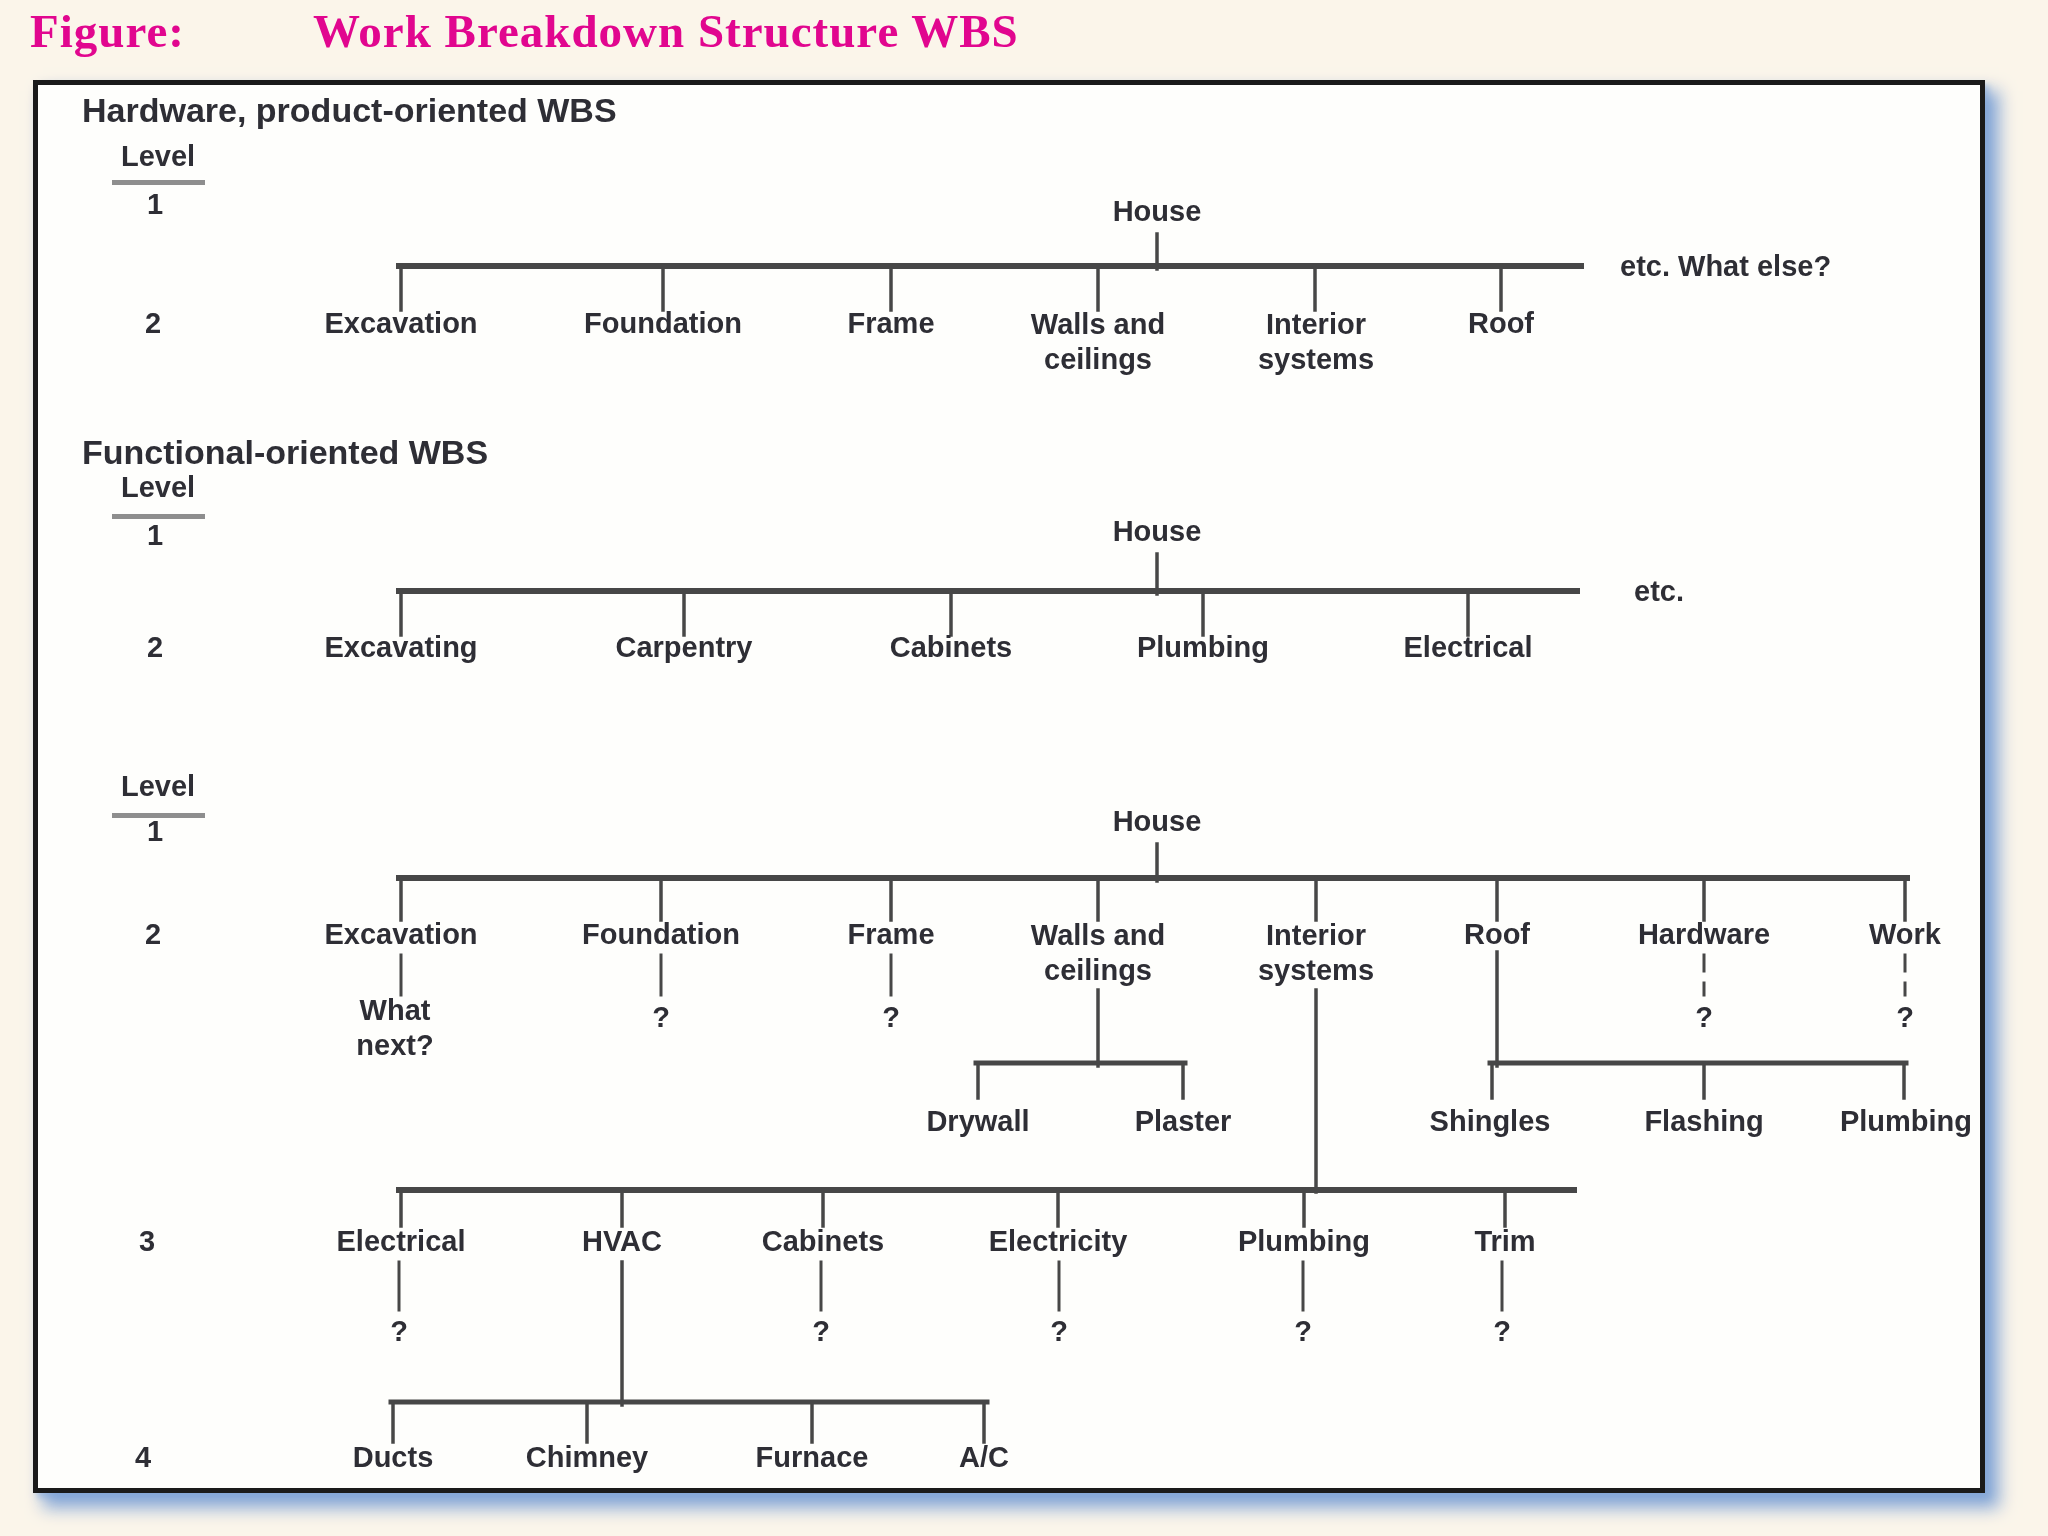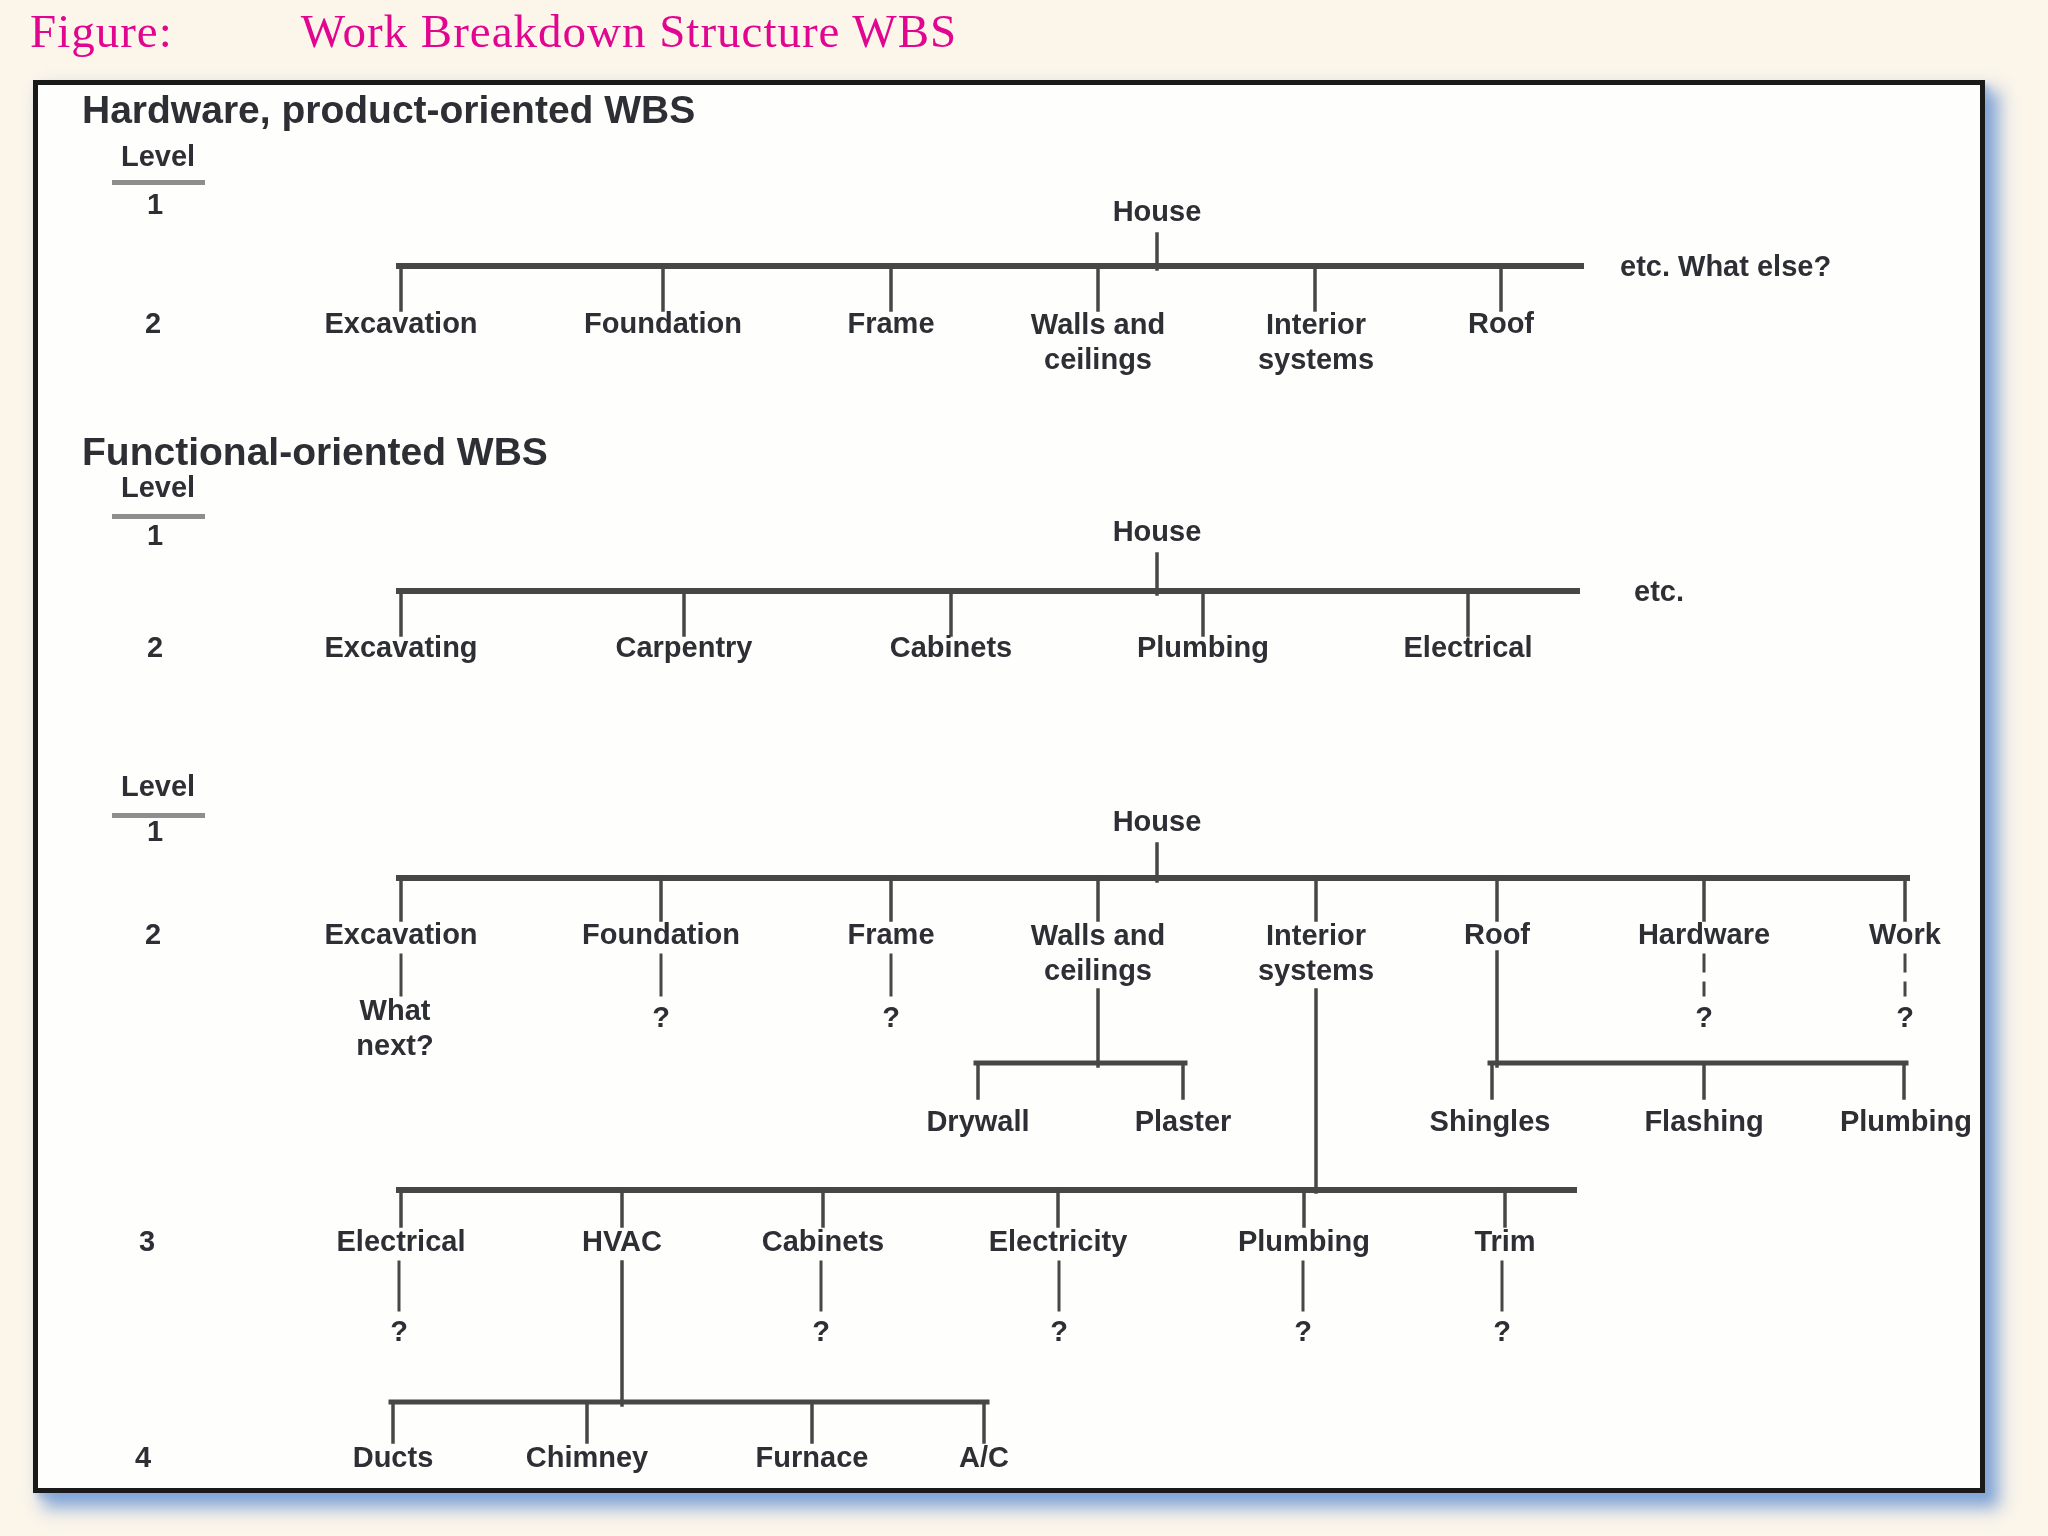--- a/index.html
+++ b/index.html
@@ -6,42 +6,42 @@
   body{
     width:2048px;height:1536px;
     background:#fbf5ea;
     font-family:"Liberation Sans",sans-serif;
     position:relative;overflow:hidden;
   }
   .stage{position:absolute;left:0;top:0;width:2048px;height:1536px;}
   .title{
     position:absolute;left:30px;top:4px;
     font-family:"Liberation Serif",serif;
-    font-weight:normal;font-size:47px;color:#e1068f;
+    font-weight:bold;font-size:47px;color:#e1068f;
     letter-spacing:1px;white-space:nowrap;
   }
   .title .main{margin-left:128px;}
   .panel{
     position:absolute;left:33px;top:80px;width:1952px;height:1413px;
     box-sizing:border-box;
     background:#fefefc;
     border:5px solid #1a1a1a;
     box-shadow:12px 13px 16px 2px rgba(128,163,214,0.95),
                4px 5px 6px rgba(150,181,224,0.65);
   }
   svg.wires{position:absolute;left:0;top:0;}
   .lb{
     position:absolute;transform:translate(-50%,-50%);
     font-size:29px;font-weight:bold;color:#2e2e35;
     text-align:center;line-height:1.22;white-space:nowrap;
   }
   .lb.wrap{white-space:normal;}
   .hd{
     position:absolute;transform:translateY(-50%);
-    font-size:39px;font-weight:bold;color:#2e2e35;white-space:nowrap;
+    font-size:34px;font-weight:bold;color:#2e2e35;white-space:nowrap;
   }
   .an{
     position:absolute;transform:translateY(-50%);
     font-size:29px;font-weight:bold;color:#2e2e35;white-space:nowrap;
   }
   .ul{position:absolute;height:5px;background:#8e8e8e;}
 </style>
 </head>
 <body>
 

